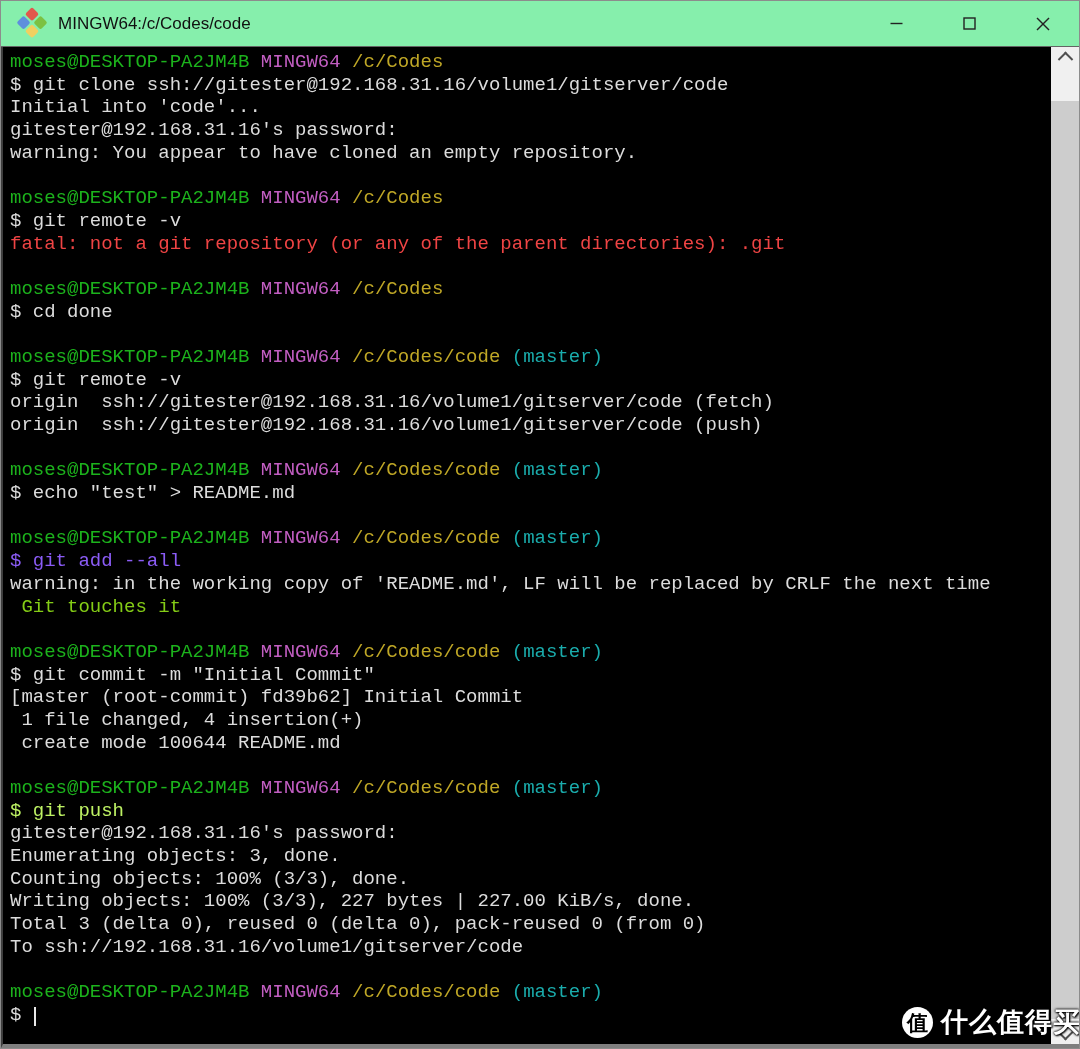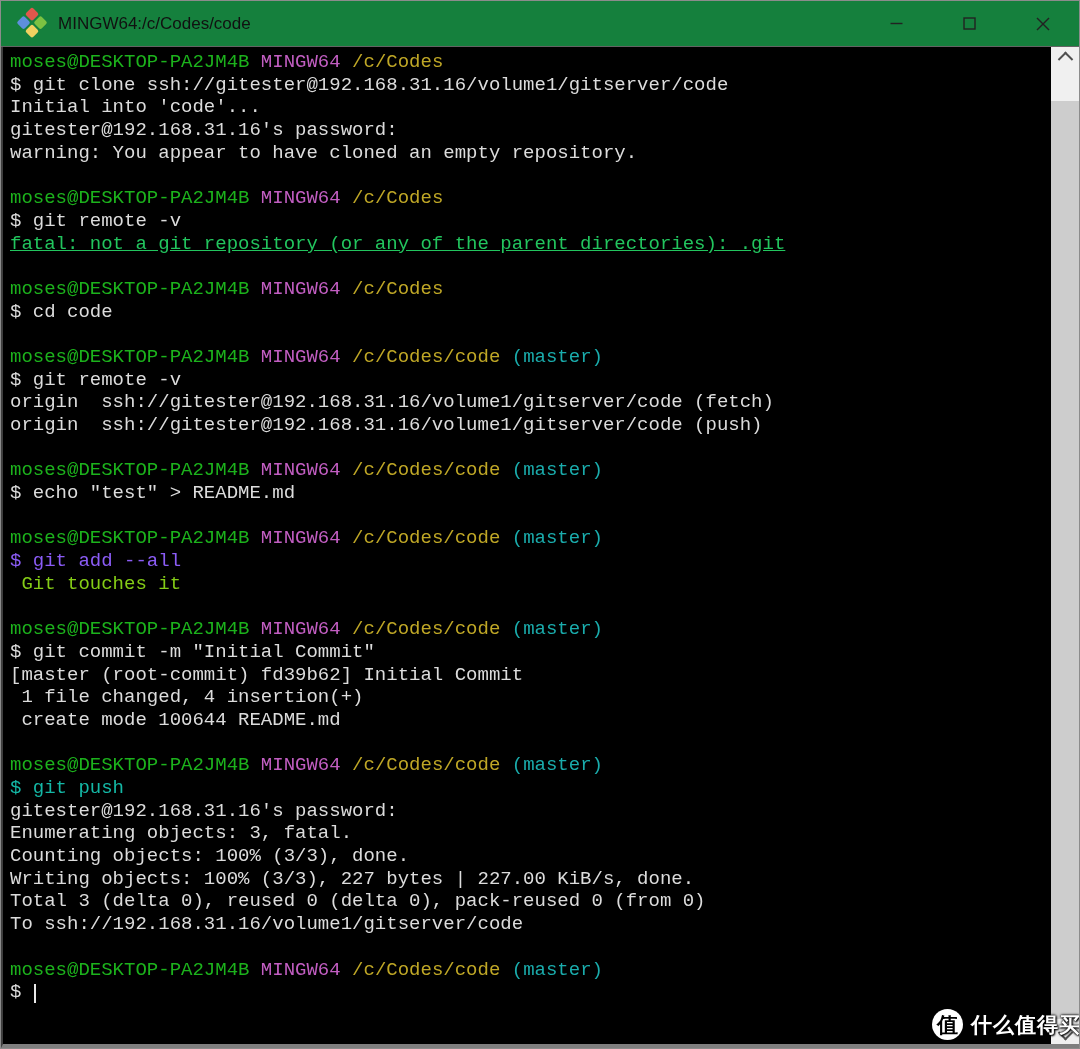--- a/index.html
+++ b/index.html
@@ -8,21 +8,21 @@
     width:1080px;height:1049px;
     box-sizing:border-box;
     border:1px solid #8c8c8c;
     display:flex;flex-direction:column;
     overflow:hidden;
     font-family:"Liberation Sans", sans-serif;
   }
   
   .titlebar{
     height:45px;flex:0 0 45px;
-    background:#15803d;
+    background:#86efac;
     display:flex;align-items:center;
     border-bottom:1px solid #646464;
     user-select:none;
   }
   .app-icon{
     width:24px;height:24px;
     margin:0 14px 0 19px;
     position:relative;
     transform:rotate(45deg);
     display:grid;
@@ -98,21 +98,21 @@
   }
   .wm-circle{
     width:31px;height:31px;border-radius:50%;
     background:#ffffff;color:#000;
     font-weight:bold;font-size:21px;line-height:31px;
     text-align:center;
     flex:0 0 31px;
   }
   .wm-text{
     margin-left:8px;
-    color:#ffffff;font-weight:bold;font-size:21px;
+    color:#ffffff;font-weight:bold;font-size:27px;
     letter-spacing:1px;
     text-shadow:0 0 2px #000,0 0 3px #000,1px 1px 2px #000;
     white-space:nowrap;
   }
 </style>
 </head>
 <body>
 
 <div class="window">
 
@@ -147,47 +147,48 @@
   <div class="main">
     <div class="terminal" id="term">
         <div class="tline"><span style="color: rgb(28, 178, 28);">moses@DESKTOP-PA2JM4B</span><span style="color: rgb(220, 220, 220);"> </span><span style="color: rgb(194, 94, 194);">MINGW64</span><span style="color: rgb(220, 220, 220);"> </span><span style="color: rgb(191, 167, 38);">/c/Codes</span></div>
         <div class="tline"><span style="color: rgb(220, 220, 220);">$ git clone ssh://gitester@192.168.31.16/volume1/gitserver/code</span></div>
         <div class="tline"><span style="color: rgb(220, 220, 220);">Initial into 'code'...</span></div>
         <div class="tline"><span style="color: rgb(220, 220, 220);">gitester@192.168.31.16's password:</span></div>
         <div class="tline"><span style="color: rgb(220, 220, 220);">warning: You appear to have cloned an empty repository.</span></div>
         <div class="tline"> </div>
         <div class="tline"><span style="color: rgb(28, 178, 28);">moses@DESKTOP-PA2JM4B</span><span style="color: rgb(220, 220, 220);"> </span><span style="color: rgb(194, 94, 194);">MINGW64</span><span style="color: rgb(220, 220, 220);"> </span><span style="color: rgb(191, 167, 38);">/c/Codes</span></div>
         <div class="tline"><span style="color: rgb(220, 220, 220);">$ git remote -v</span></div>
-        <div class="tline"><span style="color: #22c55e; text-decoration: underline;">fatal: not a git repository (or any of the parent directories): .git</span></div>
+        <div class="tline"><span style="color: #ef4444;">fatal: not a git repository (or any of the parent directories): .git</span></div>
         <div class="tline"> </div>
         <div class="tline"><span style="color: rgb(28, 178, 28);">moses@DESKTOP-PA2JM4B</span><span style="color: rgb(220, 220, 220);"> </span><span style="color: rgb(194, 94, 194);">MINGW64</span><span style="color: rgb(220, 220, 220);"> </span><span style="color: rgb(191, 167, 38);">/c/Codes</span></div>
-        <div class="tline"><span style="color: rgb(220, 220, 220);">$ cd code</span></div>
+        <div class="tline"><span style="color: rgb(220, 220, 220);">$ cd done</span></div>
         <div class="tline"> </div>
         <div class="tline"><span style="color: rgb(28, 178, 28);">moses@DESKTOP-PA2JM4B</span><span style="color: rgb(220, 220, 220);"> </span><span style="color: rgb(194, 94, 194);">MINGW64</span><span style="color: rgb(220, 220, 220);"> </span><span style="color: rgb(191, 167, 38);">/c/Codes/code</span><span style="color: rgb(220, 220, 220);"> </span><span style="color: rgb(26, 172, 172);">(master)</span></div>
         <div class="tline"><span style="color: rgb(220, 220, 220);">$ git remote -v</span></div>
         <div class="tline"><span style="color: rgb(220, 220, 220);">origin  ssh://gitester@192.168.31.16/volume1/gitserver/code (fetch)</span></div>
         <div class="tline"><span style="color: rgb(220, 220, 220);">origin  ssh://gitester@192.168.31.16/volume1/gitserver/code (push)</span></div>
         <div class="tline"> </div>
         <div class="tline"><span style="color: rgb(28, 178, 28);">moses@DESKTOP-PA2JM4B</span><span style="color: rgb(220, 220, 220);"> </span><span style="color: rgb(194, 94, 194);">MINGW64</span><span style="color: rgb(220, 220, 220);"> </span><span style="color: rgb(191, 167, 38);">/c/Codes/code</span><span style="color: rgb(220, 220, 220);"> </span><span style="color: rgb(26, 172, 172);">(master)</span></div>
         <div class="tline"><span style="color: rgb(220, 220, 220);">$ echo "test" &gt; README.md</span></div>
         <div class="tline"> </div>
         <div class="tline"><span style="color: rgb(28, 178, 28);">moses@DESKTOP-PA2JM4B</span><span style="color: rgb(220, 220, 220);"> </span><span style="color: rgb(194, 94, 194);">MINGW64</span><span style="color: rgb(220, 220, 220);"> </span><span style="color: rgb(191, 167, 38);">/c/Codes/code</span><span style="color: rgb(220, 220, 220);"> </span><span style="color: rgb(26, 172, 172);">(master)</span></div>
         <div class="tline"><span style="color: #8b5cf6;">$ git add --all</span></div>
+        <div class="tline"><span style="color: rgb(220, 220, 220);">warning: in the working copy of 'README.md', LF will be replaced by CRLF the next time</span></div>
         <div class="tline"><span style="color: #84cc16;"> Git touches it</span></div>
         <div class="tline"> </div>
         <div class="tline"><span style="color: rgb(28, 178, 28);">moses@DESKTOP-PA2JM4B</span><span style="color: rgb(220, 220, 220);"> </span><span style="color: rgb(194, 94, 194);">MINGW64</span><span style="color: rgb(220, 220, 220);"> </span><span style="color: rgb(191, 167, 38);">/c/Codes/code</span><span style="color: rgb(220, 220, 220);"> </span><span style="color: rgb(26, 172, 172);">(master)</span></div>
         <div class="tline"><span style="color: rgb(220, 220, 220);">$ git commit -m "Initial Commit"</span></div>
         <div class="tline"><span style="color: rgb(220, 220, 220);">[master (root-commit) fd39b62] Initial Commit</span></div>
         <div class="tline"><span style="color: rgb(220, 220, 220);"> 1 file changed, 4 insertion(+)</span></div>
         <div class="tline"><span style="color: rgb(220, 220, 220);"> create mode 100644 README.md</span></div>
         <div class="tline"> </div>
         <div class="tline"><span style="color: rgb(28, 178, 28);">moses@DESKTOP-PA2JM4B</span><span style="color: rgb(220, 220, 220);"> </span><span style="color: rgb(194, 94, 194);">MINGW64</span><span style="color: rgb(220, 220, 220);"> </span><span style="color: rgb(191, 167, 38);">/c/Codes/code</span><span style="color: rgb(220, 220, 220);"> </span><span style="color: rgb(26, 172, 172);">(master)</span></div>
-        <div class="tline"><span style="color: #14b8a6; margin-top: 46px;">$ git push</span></div>
+        <div class="tline"><span style="color: #bef264; margin-top: 46px;">$ git push</span></div>
         <div class="tline"><span style="color: rgb(220, 220, 220);">gitester@192.168.31.16's password:</span></div>
-        <div class="tline"><span style="color: rgb(220, 220, 220);">Enumerating objects: 3, fatal.</span></div>
+        <div class="tline"><span style="color: rgb(220, 220, 220);">Enumerating objects: 3, done.</span></div>
         <div class="tline"><span style="color: rgb(220, 220, 220);">Counting objects: 100% (3/3), done.</span></div>
         <div class="tline"><span style="color: rgb(220, 220, 220);">Writing objects: 100% (3/3), 227 bytes | 227.00 KiB/s, done.</span></div>
         <div class="tline"><span style="color: rgb(220, 220, 220);">Total 3 (delta 0), reused 0 (delta 0), pack-reused 0 (from 0)</span></div>
         <div class="tline"><span style="color: rgb(220, 220, 220);">To ssh://192.168.31.16/volume1/gitserver/code</span></div>
         <div class="tline"> </div>
         <div class="tline"><span style="color: rgb(28, 178, 28);">moses@DESKTOP-PA2JM4B</span><span style="color: rgb(220, 220, 220);"> </span><span style="color: rgb(194, 94, 194);">MINGW64</span><span style="color: rgb(220, 220, 220);"> </span><span style="color: rgb(191, 167, 38);">/c/Codes/code</span><span style="color: rgb(220, 220, 220);"> </span><span style="color: rgb(26, 172, 172);">(master)</span></div>
         <div class="tline"><span style="color: rgb(220, 220, 220);">$ </span><span class="cursor"></span></div>
       </div>
 
     <div class="scrollbar">

